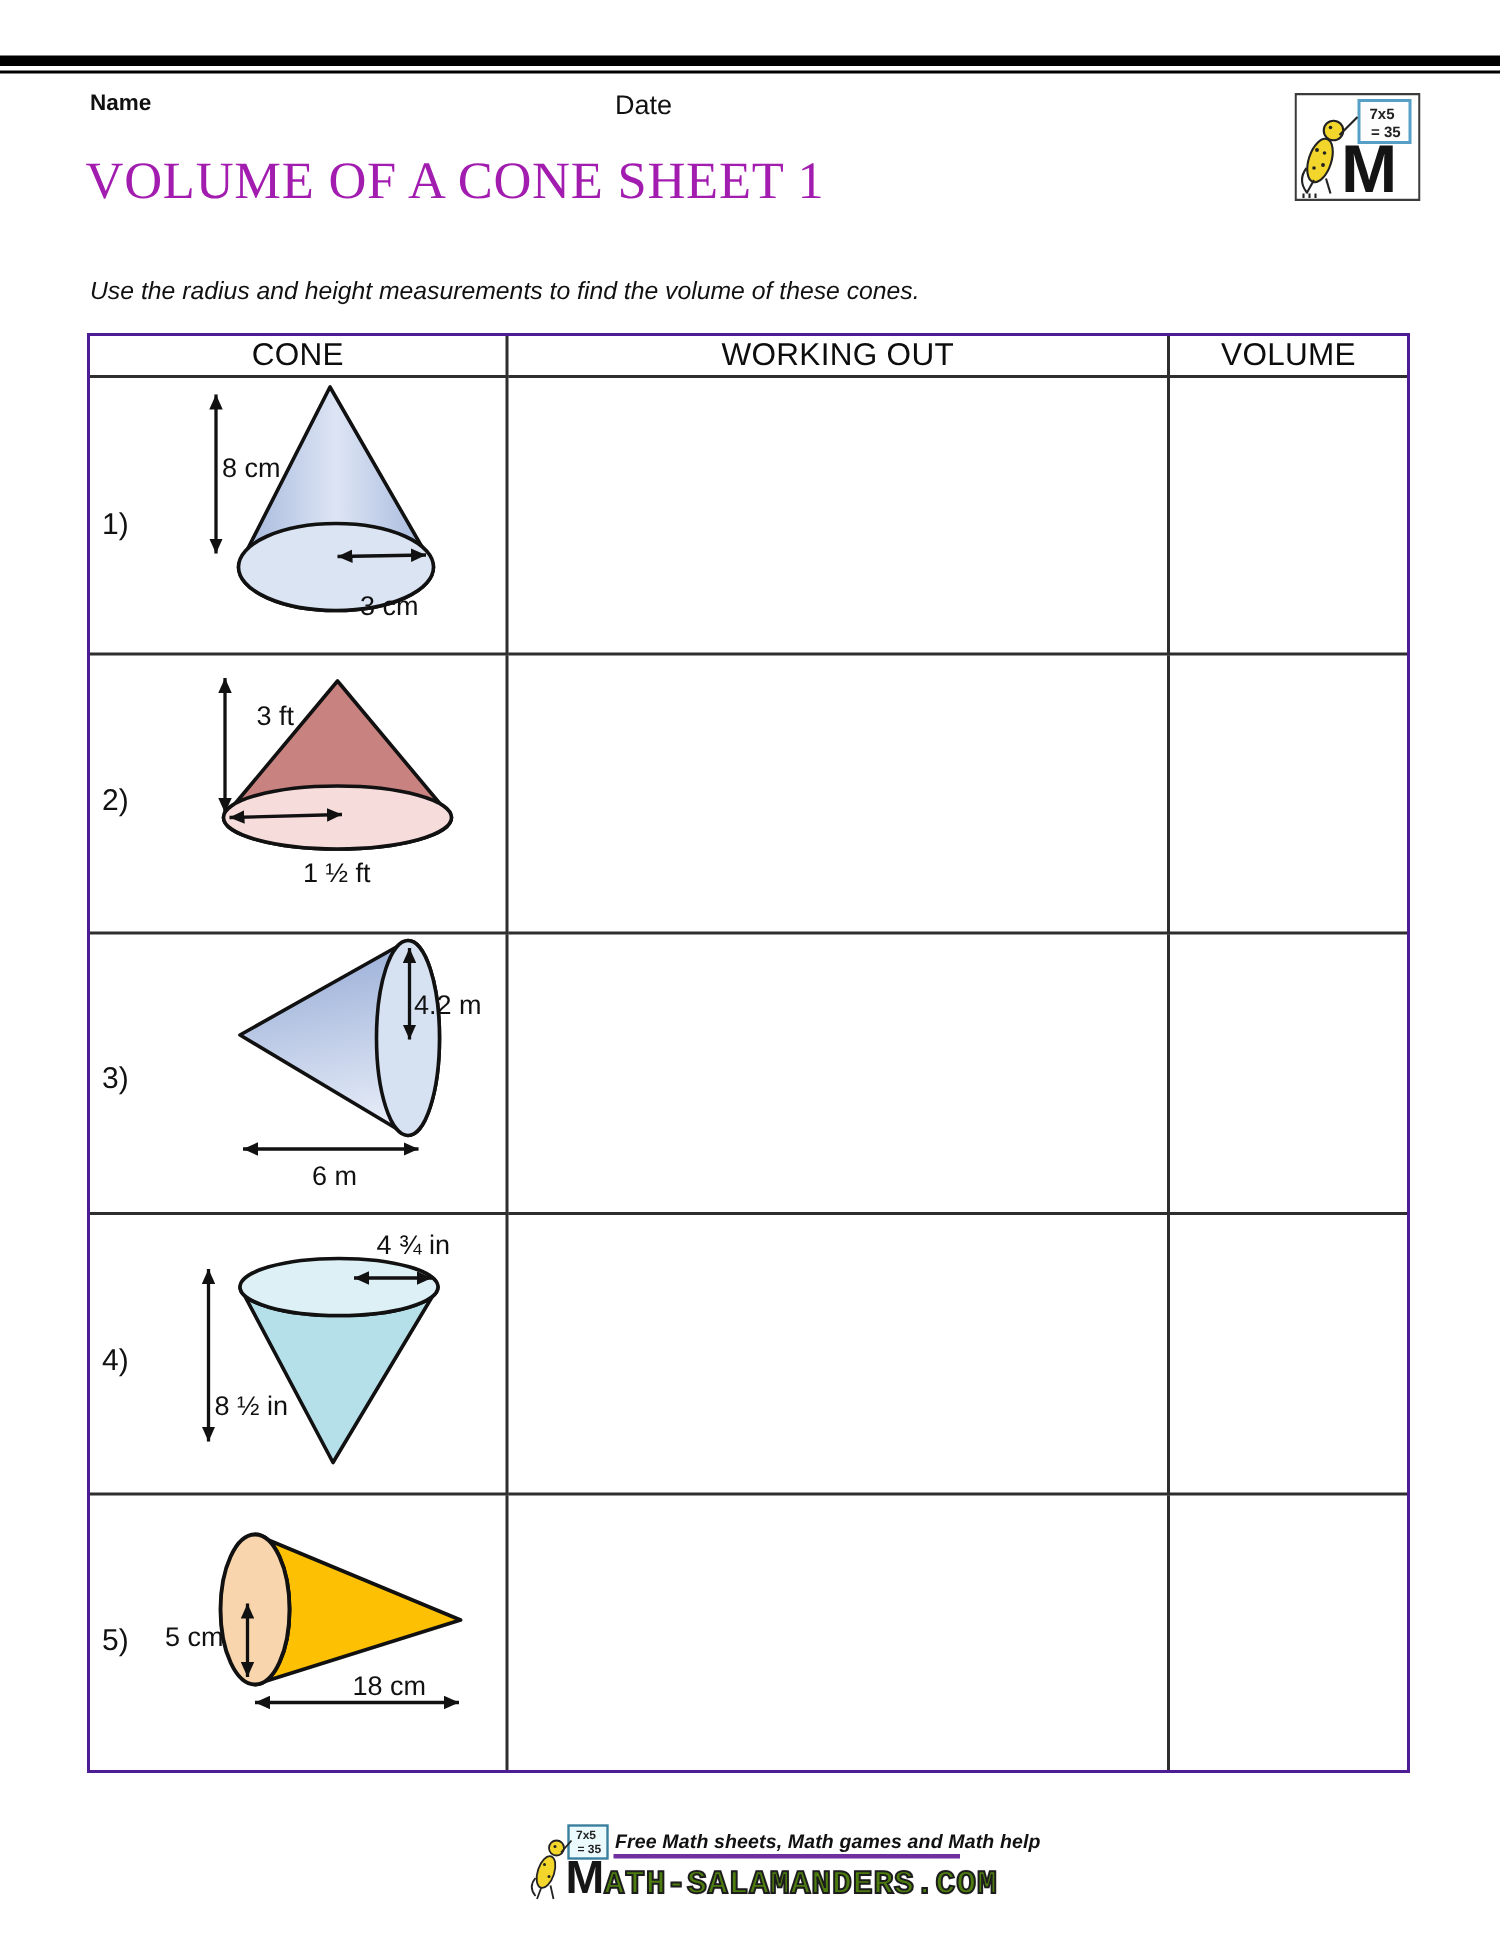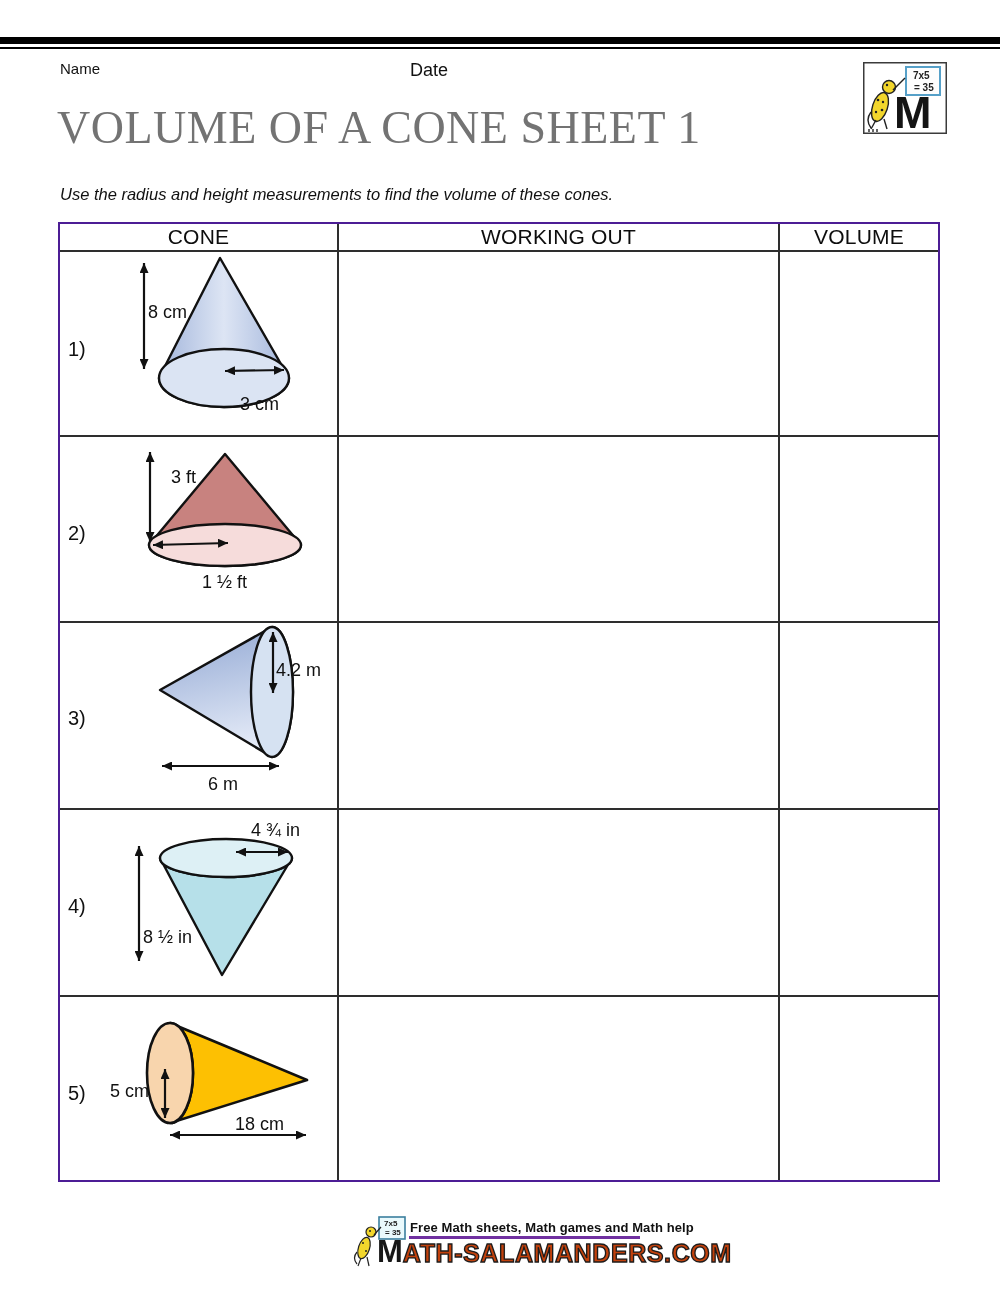--- a/index.html
+++ b/index.html
@@ -1,48 +1,48 @@
 <!DOCTYPE html>
 <html><head>
 <meta charset="utf-8">
 <style>
   html,body{margin:0;padding:0;background:#ffffff;}
   .page{position:relative;width:1000px;height:1294px;background:#fff;overflow:hidden;
         font-family:"Liberation Sans",sans-serif;color:#111;}
   .bar-thick{position:absolute;left:0;top:37px;width:1000px;height:7px;background:#000;}
   .bar-thin{position:absolute;left:0;top:47px;width:1000px;height:2px;background:#000;}
-  .name-label{position:absolute;left:60px;top:60px;font-size:15px;}
+  .name-label{position:absolute;left:60px;top:60px;font-size:15px;font-weight:bold;}
   .date-label{position:absolute;left:410px;top:60px;font-size:18px;}
   .logo-box{position:absolute;left:863px;top:62px;}
   .title{position:absolute;left:57px;top:101px;font-family:"Liberation Serif",serif;
-         font-size:46px;letter-spacing:0.5px;color:#737373;white-space:nowrap;}
+         font-size:35px;letter-spacing:0.5px;color:#a21caf;white-space:nowrap;}
   .instr{position:absolute;left:60px;font-size:16.5px;font-style:italic;white-space:nowrap;margin-top:35px;}
   .instr1{top:150px;} .instr2{top:177px;}
   .sheet-table{position:absolute;left:58px;top:222px;display:grid;
       grid-template-columns:279px 441px 158px;
       grid-template-rows:28px 185px 186px 187px 187px 183px;
       border:2px solid #4c1d95;box-sizing:border-box;background:#fff;}
   .cell{box-sizing:border-box;border-right:2px solid #2e2e2e;border-bottom:2px solid #2e2e2e;}
   .cell.last-col{border-right:none;text-align:center;}
   .cell.last-row{border-bottom:none;}
   .hcell{display:flex;align-items:center;justify-content:center;
          font-size:21px;letter-spacing:0.2px;color:#0d0d0d;}
   .figcell{position:relative;overflow:hidden;}
   .figcell svg{position:absolute;left:-2px;top:0;}
   .fig-label{font-family:"Liberation Sans",sans-serif;font-size:18px;fill:#111;}
   .row-num{font-family:"Liberation Sans",sans-serif;font-size:20px;fill:#111;}
   .board-txt{font-family:"Liberation Sans",sans-serif;font-weight:bold;fill:#222;}
   .footer-tagline{position:absolute;left:410px;top:1220px;font-size:13px;font-weight:bold;
-                  letter-spacing:0.1px;white-space:nowrap;}
+                  letter-spacing:0.1px;white-space:nowrap;font-style:italic;}
   .footer-purple{position:absolute;left:409px;top:1236px;width:231px;height:3px;background:#7030A0;}
   .footer-logo{position:absolute;left:352px;top:1214px;}
   .wordmark{position:absolute;left:377px;top:1234px;white-space:nowrap;}
   .site-m{font-family:"Liberation Sans",sans-serif;font-weight:bold;font-size:31px;color:#161616;}
-  .site-rest{font-family:Liberation Sans, sans-serif;font-weight:bold;font-size:25px;
-             letter-spacing:0.6px;color:#c2410c;-webkit-text-stroke:1.3px #1c1c1c;
+  .site-rest{font-family:Liberation Mono, monospace;font-weight:bold;font-size:22px;
+             letter-spacing:0.6px;color:#4d7c0f;-webkit-text-stroke:1.3px #1c1c1c;
              text-shadow:0 0 1px #1c1c1c;}
 </style>
 </head>
 <body>
 
 <div class="page">
 
   <div class="bar-thick"></div>
   <div class="bar-thin"></div>
 

